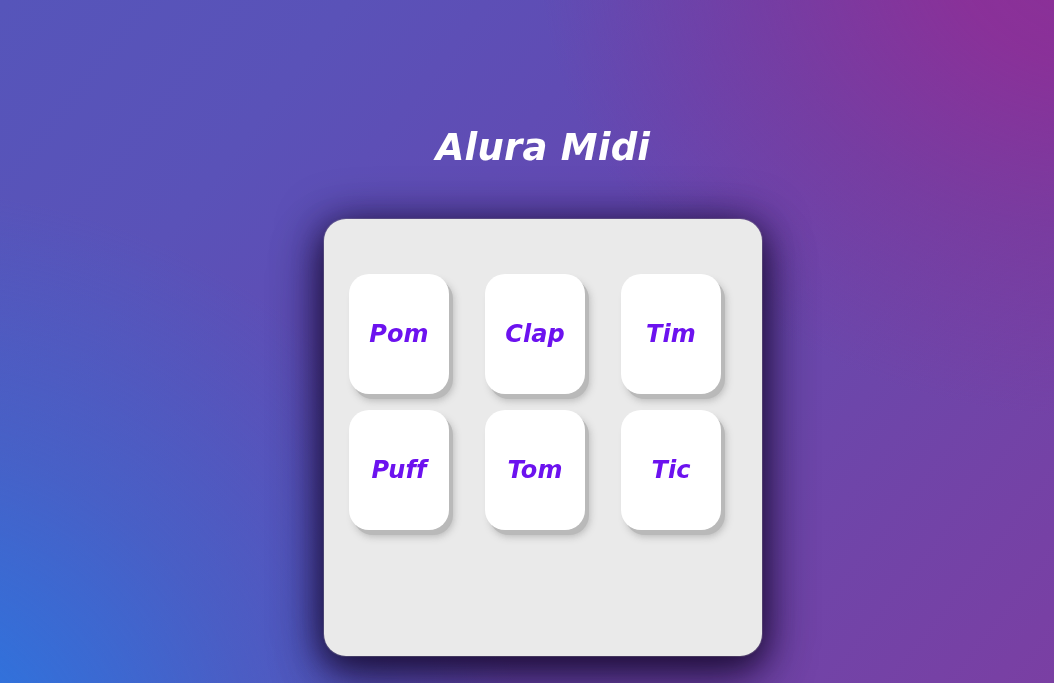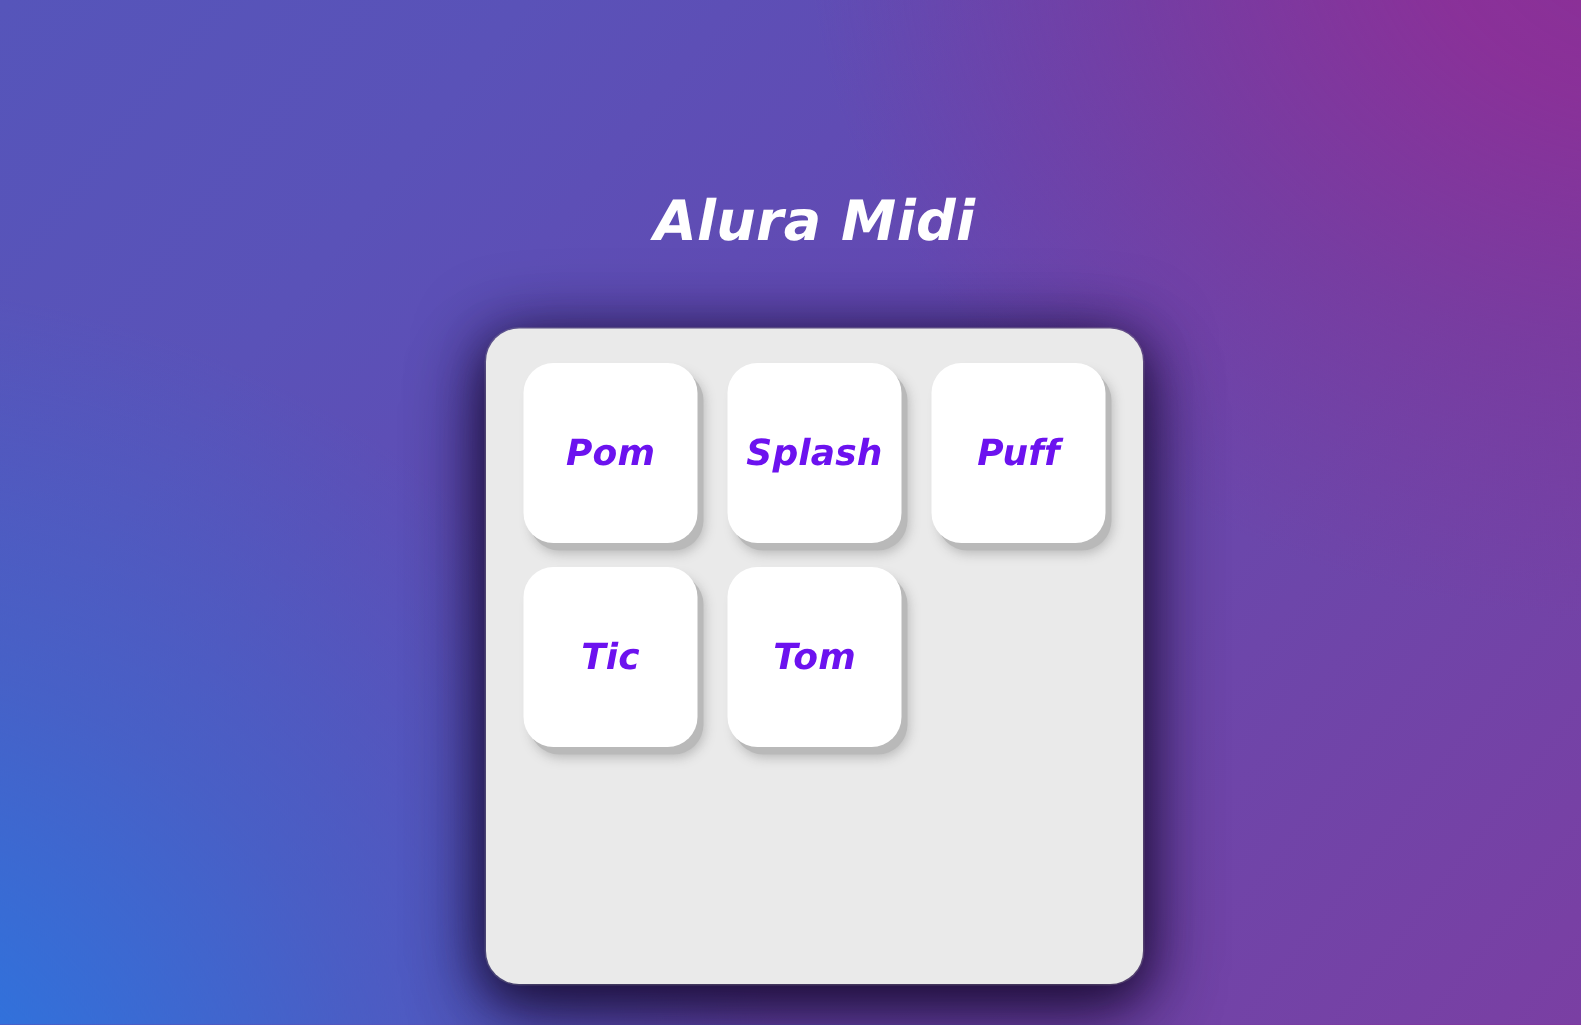--- a/index.html
+++ b/index.html
@@ -61,73 +61,77 @@
   .pad-grid {
     display: grid;
     grid-template-columns: repeat(3, 116px);
     grid-template-rows: repeat(3, 120px);
     column-gap: 20px;
     row-gap: 16px;
   }
 
   
   .pad {
-    width: 116px;
+    width: 100px;
     height: 120px;
     background: #ffffff;
     border: none;
     border-radius: 20px;
     font-family: "DejaVu Sans", "Liberation Sans", sans-serif;
     font-size: 24px;
     font-weight: bold;
     color: #6c12ef;
     letter-spacing: 0.1px;
     display: flex;
     align-items: center;
     justify-content: center;
     cursor: pointer;
     box-shadow:
       4px 5px 0 0 #b9b9b9,
       5px 7px 7px rgba(130,130,130,0.45);
     user-select: none;
+    margin-top: 32px;
     -webkit-font-smoothing: antialiased;
   }
 
   .pad-label { pointer-events: none; }
 </style>
 </head>
 <body>
 
 <div class="screen">
 
   <h1 class="app-title">Alura Midi</h1>
 
   <div class="pad-card">
     <div class="pad-grid">
 
       <button class="pad">
         <span class="pad-label">Pom</span>
       </button>
 
+      <button class="pad">
+        <span class="pad-label">Clap</span>
+      </button>
+
+      <button class="pad">
+        <span class="pad-label">Tim</span>
+      </button>
 
 
-
-      <button class="pad">
-        <span class="pad-label">Splash</span>
-      </button>
 
       <button class="pad">
         <span class="pad-label">Puff</span>
       </button>
 
 
       <button class="pad">
-        <span class="pad-label">Tic</span>
+        <span class="pad-label">Tom</span>
       </button>
 
       <button class="pad">
-        <span class="pad-label">Tom</span>
+        <span class="pad-label">Tic</span>
       </button>
 
     </div>
   </div>
 
 </div>
 
 </body></html>

